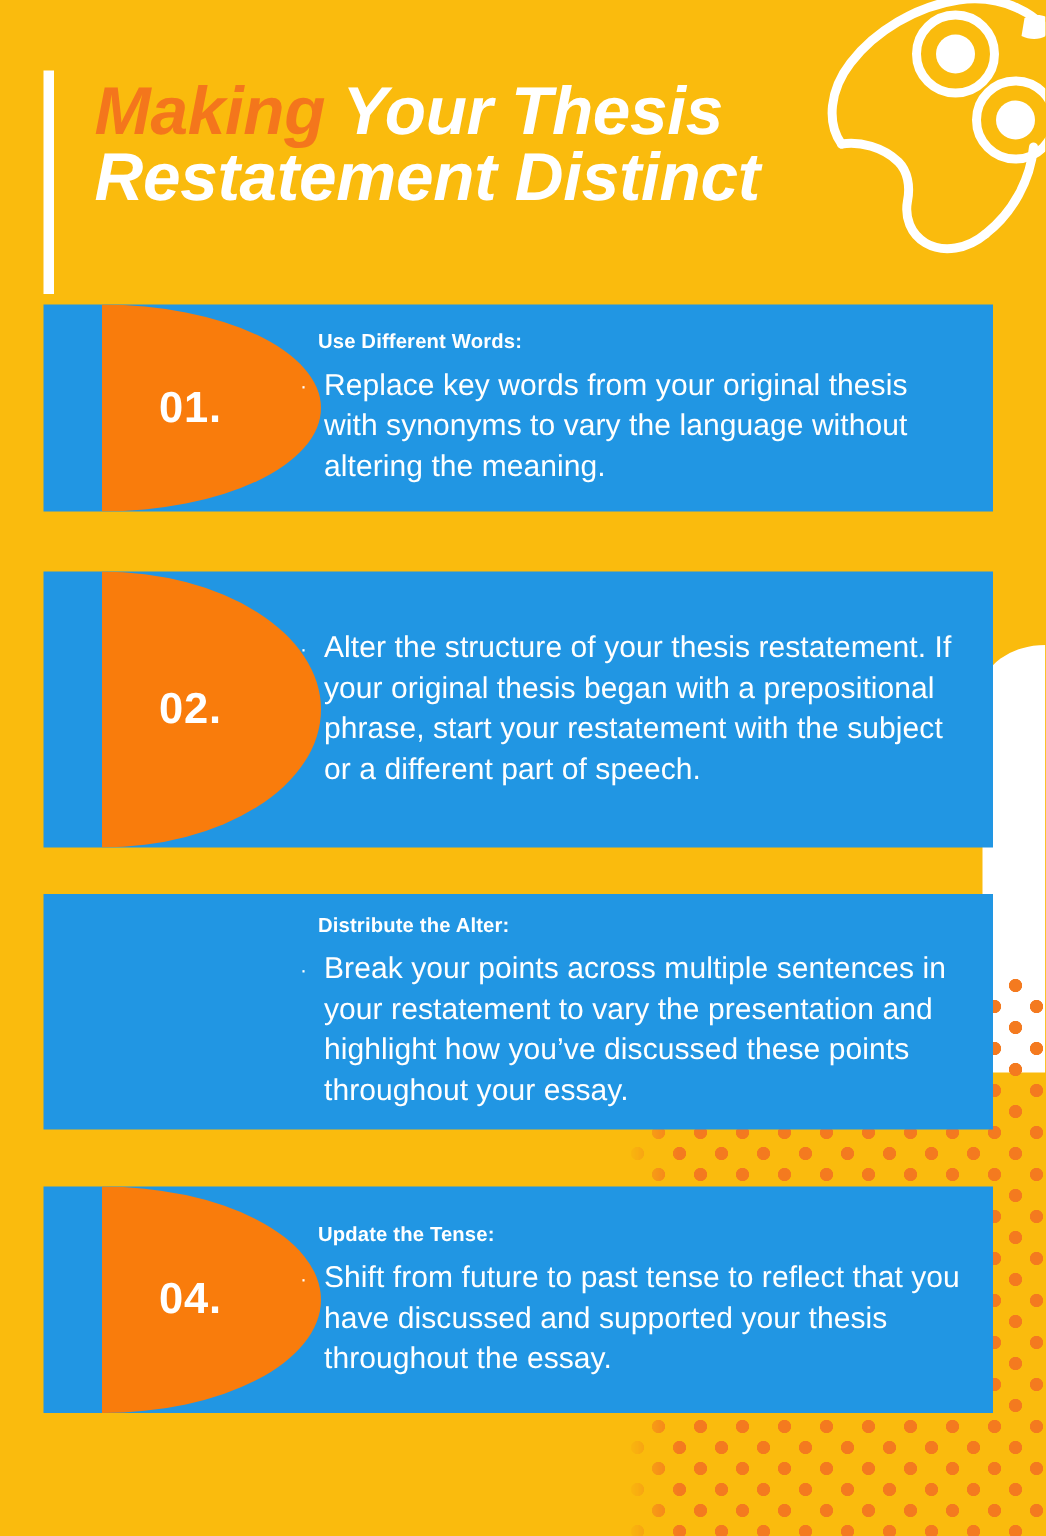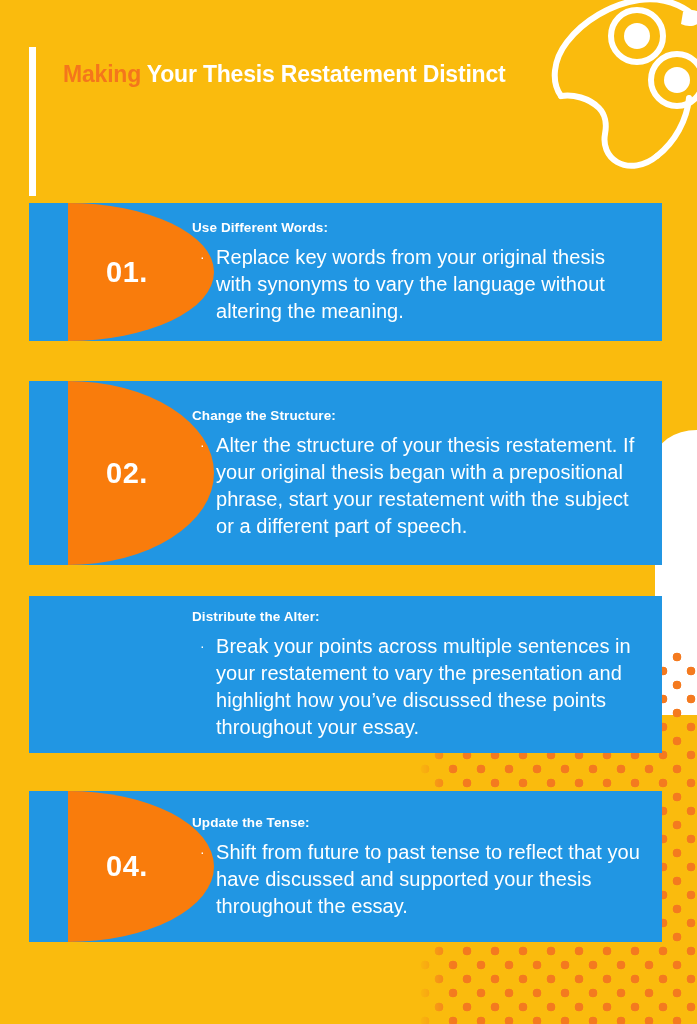--- a/index.html
+++ b/index.html
@@ -85,25 +85,26 @@
     width: 7px;
     height: 149px;
     background: #FFFFFF;
   }
 
   .title {
     position: absolute;
     left: 63px;
     top: 52px;
     width: 520px;
-    font-size: 23px;
+    font-size: 45px;
     line-height: 44px;
     font-weight: bold;
     letter-spacing: -0.2px;
     color: #FFFFFF;
+    font-style: italic;
   }
   .title .hl { color: #F4761C; }
 
   
 
   .cards {
     position: absolute;
     left: 0;
     top: 0;
     width: 697px;
@@ -154,20 +155,21 @@
     padding: 6px 0;
   }
 
   .card-heading {
     color: #FFFFFF;
     font-size: 13.5px;
     font-weight: bold;
     line-height: 18px;
     margin-bottom: 7px;
     letter-spacing: 0.1px;
+    margin-left: 20px;
   }
 
   .card-bullet {
     display: flex;
     align-items: flex-start;
     padding-left: 8px;
   }
 
   .bullet-dot {
     color: #FFFFFF;
@@ -230,21 +232,20 @@
           <span class="bullet-text">Replace key words from your original thesis with synonyms to vary the language without altering the meaning.</span>
         </div>
       </div>
     </div>
 
     <div class="card" id="card-2">
       <div class="card-badge">
         <span class="card-number">02.</span>
       </div>
       <div class="card-body">
-        <div class="card-heading">Change the Structure:</div>
         <div class="card-bullet">
           <span class="bullet-dot">·</span>
           <span class="bullet-text">Alter the structure of your thesis restatement. If your original thesis began with a prepositional phrase, start your restatement with the subject or a different part of speech.</span>
         </div>
       </div>
     </div>
 
     <div class="card" id="card-3">
       <div class="card-body">
         <div class="card-heading">Distribute the Alter:</div>

